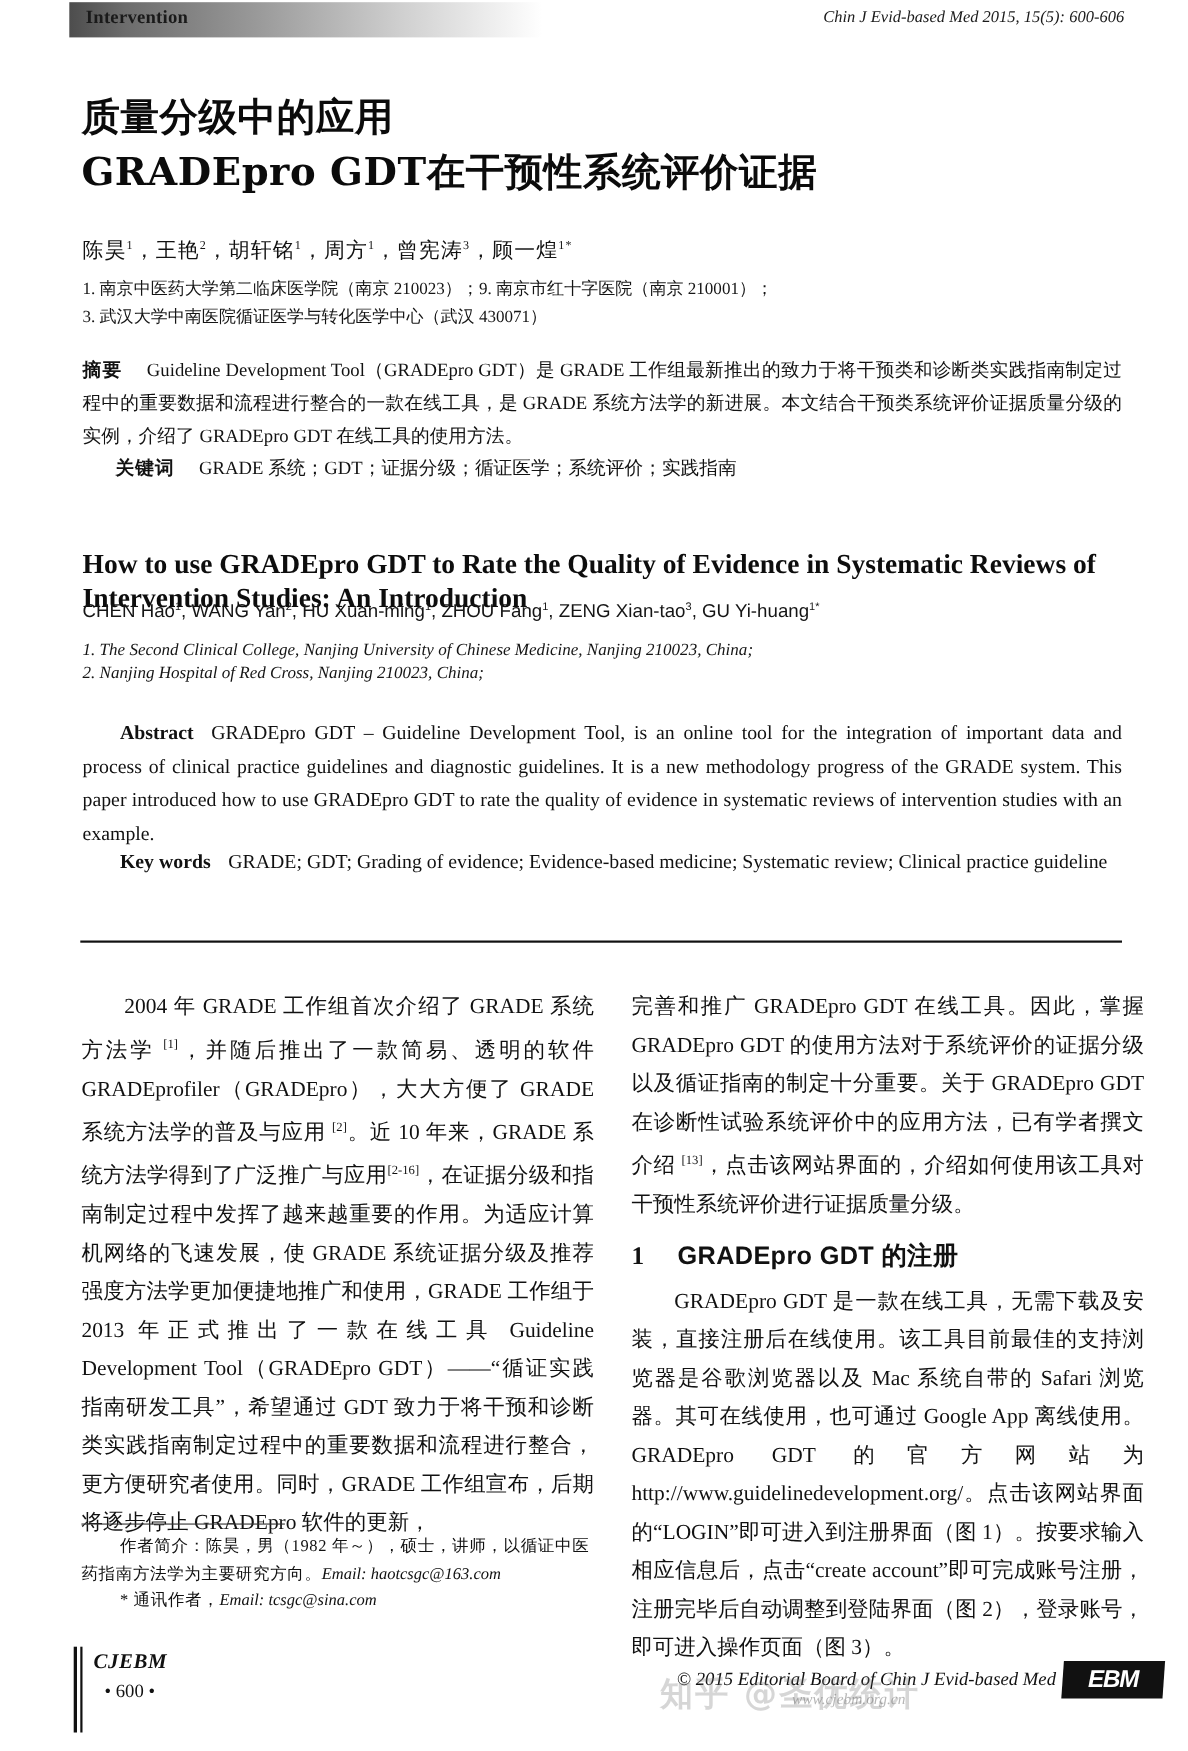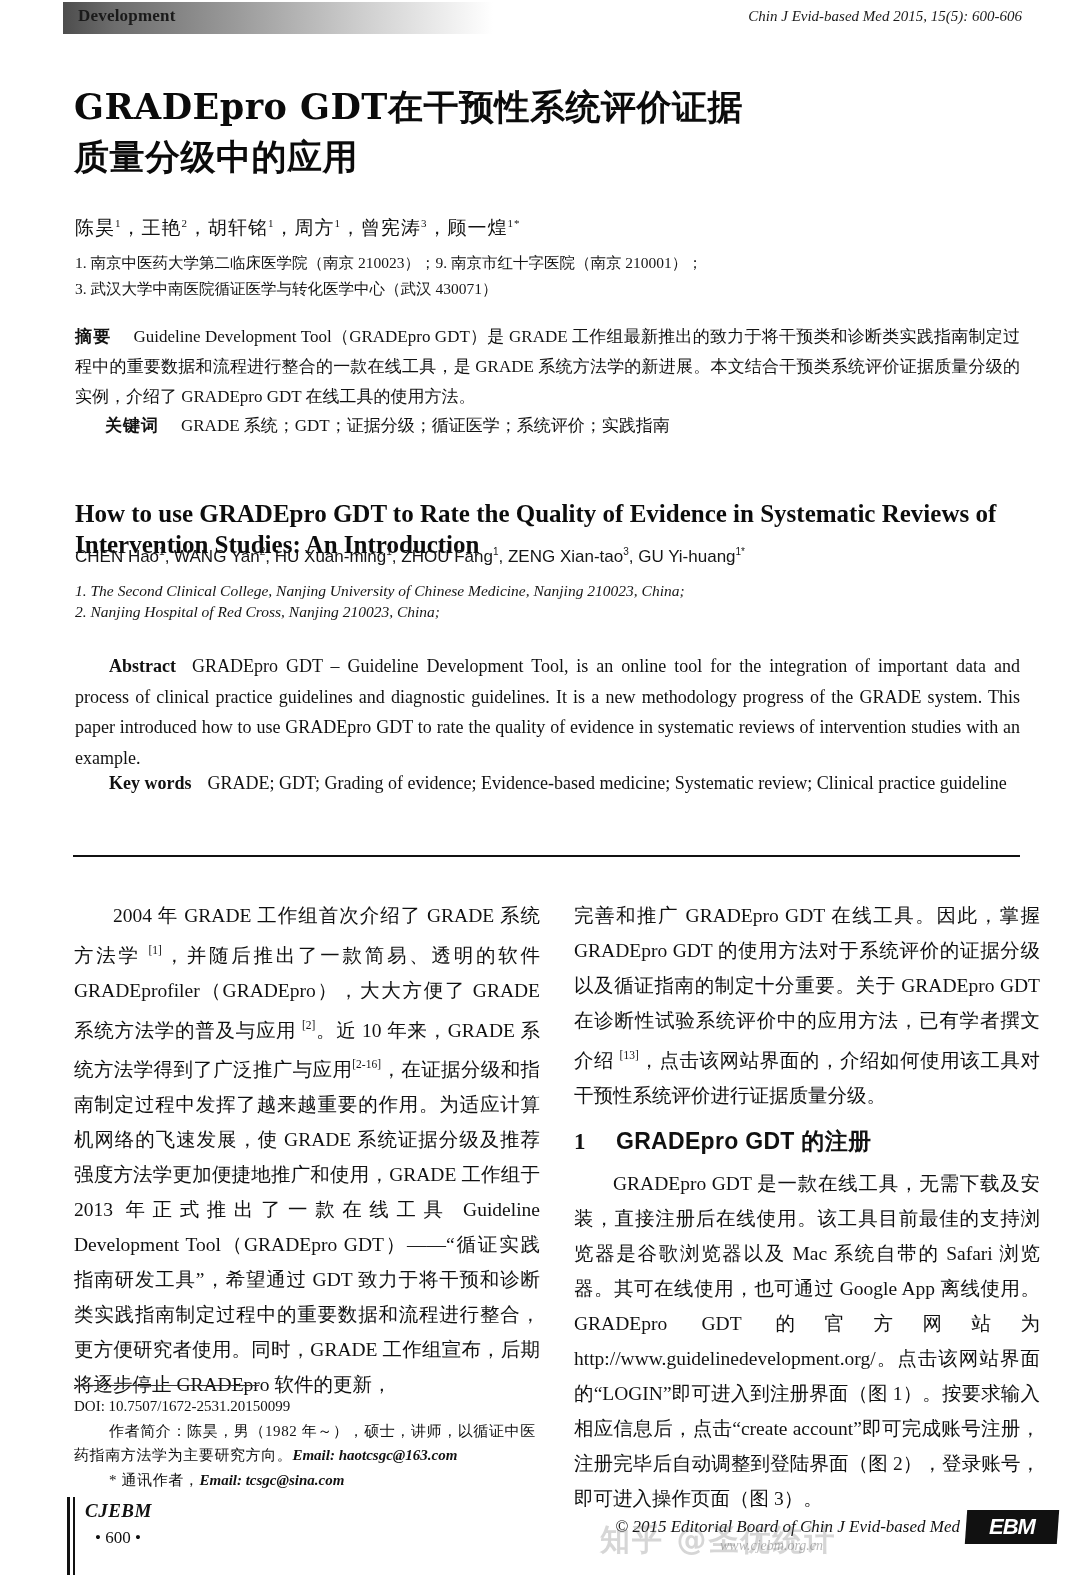--- a/index.html
+++ b/index.html
@@ -124,21 +124,21 @@
 
   
   .fn-rule {
     position:absolute; left:74px; top:1385px; width:185px; height:1px;
     background:#333;
   }
   .footnote {
     position:absolute; left:74px; top:1394px; width:470px;
     font-size:15px; line-height:24.5px; color:#111;
   }
-  .footnote .em { font-style:italic; font-weight:bold; }
+  .footnote .em { font-style:italic; font-weight:normal; }
   .footnote .cn { letter-spacing:.6px;margin-left:35px; }
 
   
   .foot-bar {
     position:absolute; left:67px; top:1497px; width:3px; height:78px;
     background:#111;
   }
   .foot-bar2 {
     position:absolute; left:73px; top:1497px; width:2px; height:78px;
     background:#111;
@@ -186,27 +186,27 @@
     color:rgba(90,90,90,0.45);
     white-space:nowrap;
     pointer-events:none;
   }
 </style>
 </head>
 <body>
 
 <div class="runhead">
   <div class="runhead-band"></div>
-  <div class="runhead-label">Development</div>
+  <div class="runhead-label">Intervention</div>
   <div class="runhead-cite">Chin J Evid-based Med 2015, 15(5): 600-606</div>
 </div>
 
 <div class="title-cn">
+  <div>质量分级中的应用</div>
   <div>GRADEpro GDT在干预性系统评价证据</div>
-  <div>质量分级中的应用</div>
 </div>
 
 <div class="authors-cn">
   陈昊<sup>1</sup>，王艳<sup>2</sup>，胡轩铭<sup>1</sup>，周方<sup>1</sup>，曾宪涛<sup>3</sup>，顾一煌<sup>1*</sup>
 </div>
 
 <div class="affil-cn">
   <div>1. 南京中医药大学第二临床医学院（南京 210023）；9. 南京市红十字医院（南京 210001）；</div>
   <div>3. 武汉大学中南医院循证医学与转化医学中心（武汉 430071）</div>
 </div>
@@ -247,21 +247,20 @@
 <div class="col col-right">
   <p style="text-indent:0"><span>完善和推广 GRADEpro GDT 在线工具。因此，掌握 GRADEpro GDT 的使用方法对于系统评价的证据分级以及循证指南的制定十分重要。关于 GRADEpro GDT 在诊断性试验系统评价中的应用方法，已有学者撰文介绍 </span><sup>[13]</sup><span>，点击该网站界面的，介绍如何使用该工具对干预性系统评价进行证据质量分级。</span></p>
 
   <div class="sec-head"><span class="num">1</span><span>GRADEpro GDT 的注册</span></div>
 
   <p>GRADEpro GDT 是一款在线工具，无需下载及安装，直接注册后在线使用。该工具目前最佳的支持浏览器是谷歌浏览器以及 Mac 系统自带的 Safari 浏览器。其可在线使用，也可通过 Google App 离线使用。GRADEpro GDT 的官方网站为 http://www.guidelinedevelopment.org/。点击该网站界面的“LOGIN”即可进入到注册界面（图 1）。按要求输入相应信息后，点击“create account”即可完成账号注册，注册完毕后自动调整到登陆界面（图 2），登录账号，即可进入操作页面（图 3）。</p>
 </div>
 
 <div class="fn-rule"></div>
 <div class="footnote">
-  <div>DOI: 10.7507/1672-2531.20150099</div>
   <div><span class="cn">作者简介：陈昊，男（1982 年～），硕士，讲师，以循证中医药指南方法学为主要研究方向。</span><span class="em">Email: haotcsgc@163.com</span></div>
   <div><span class="cn">* 通讯作者，</span><span class="em">Email: tcsgc@sina.com</span></div>
 </div>
 
 <div class="foot-bar"></div>
 <div class="foot-bar2"></div>
 <div class="cjebm">CJEBM</div>
 <div class="pageno">• 600 •</div>
 <div class="copyright">© 2015 Editorial Board of Chin J Evid-based Med</div>
 <div class="ebm-logo">

